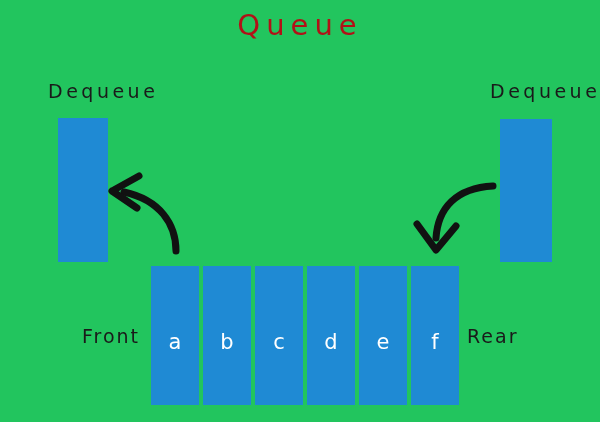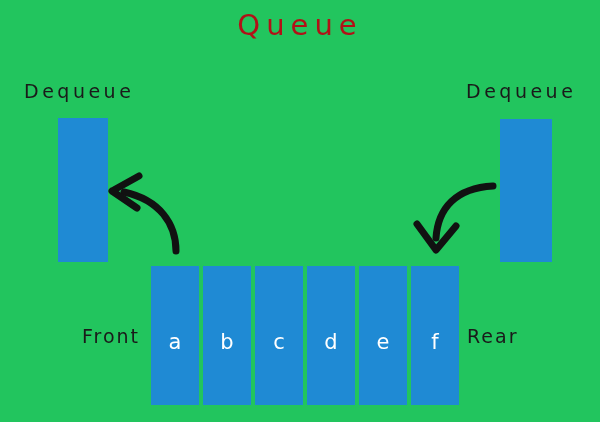--- a/index.html
+++ b/index.html
@@ -34,20 +34,21 @@
   }
 
   
   .op-label {
     position: absolute;
     font-size: 19px;
     letter-spacing: 3.5px;
     color: #1a1a1a;
     font-weight: 400;
     white-space: nowrap;
+    margin-left: 24px;
   }
   .op-label.dequeue { left: 24px;  top: 80px; }
   .op-label.enqueue { left: 466px; top: 80px; }
 
   
   .side-bar {
     position: absolute;
     background: #1f8ad4;
   }
   .side-bar.left  { left: 58px;  top: 118px; width: 50px; height: 144px; }

